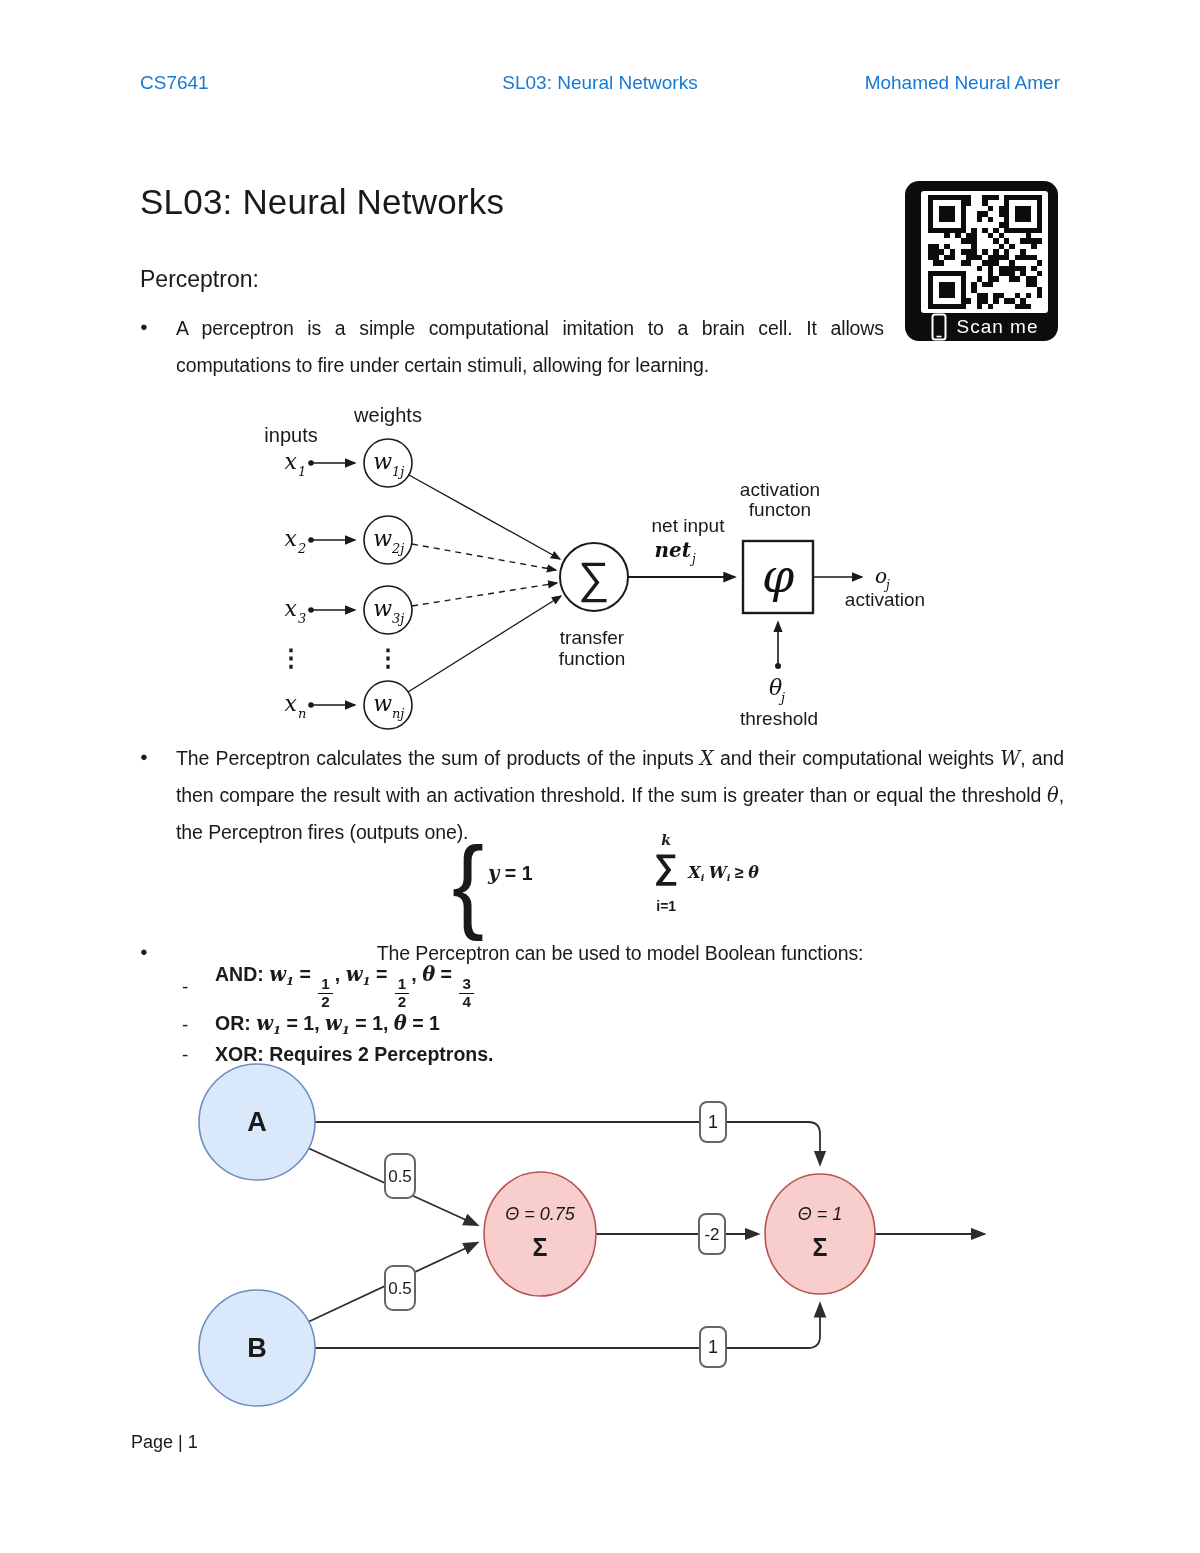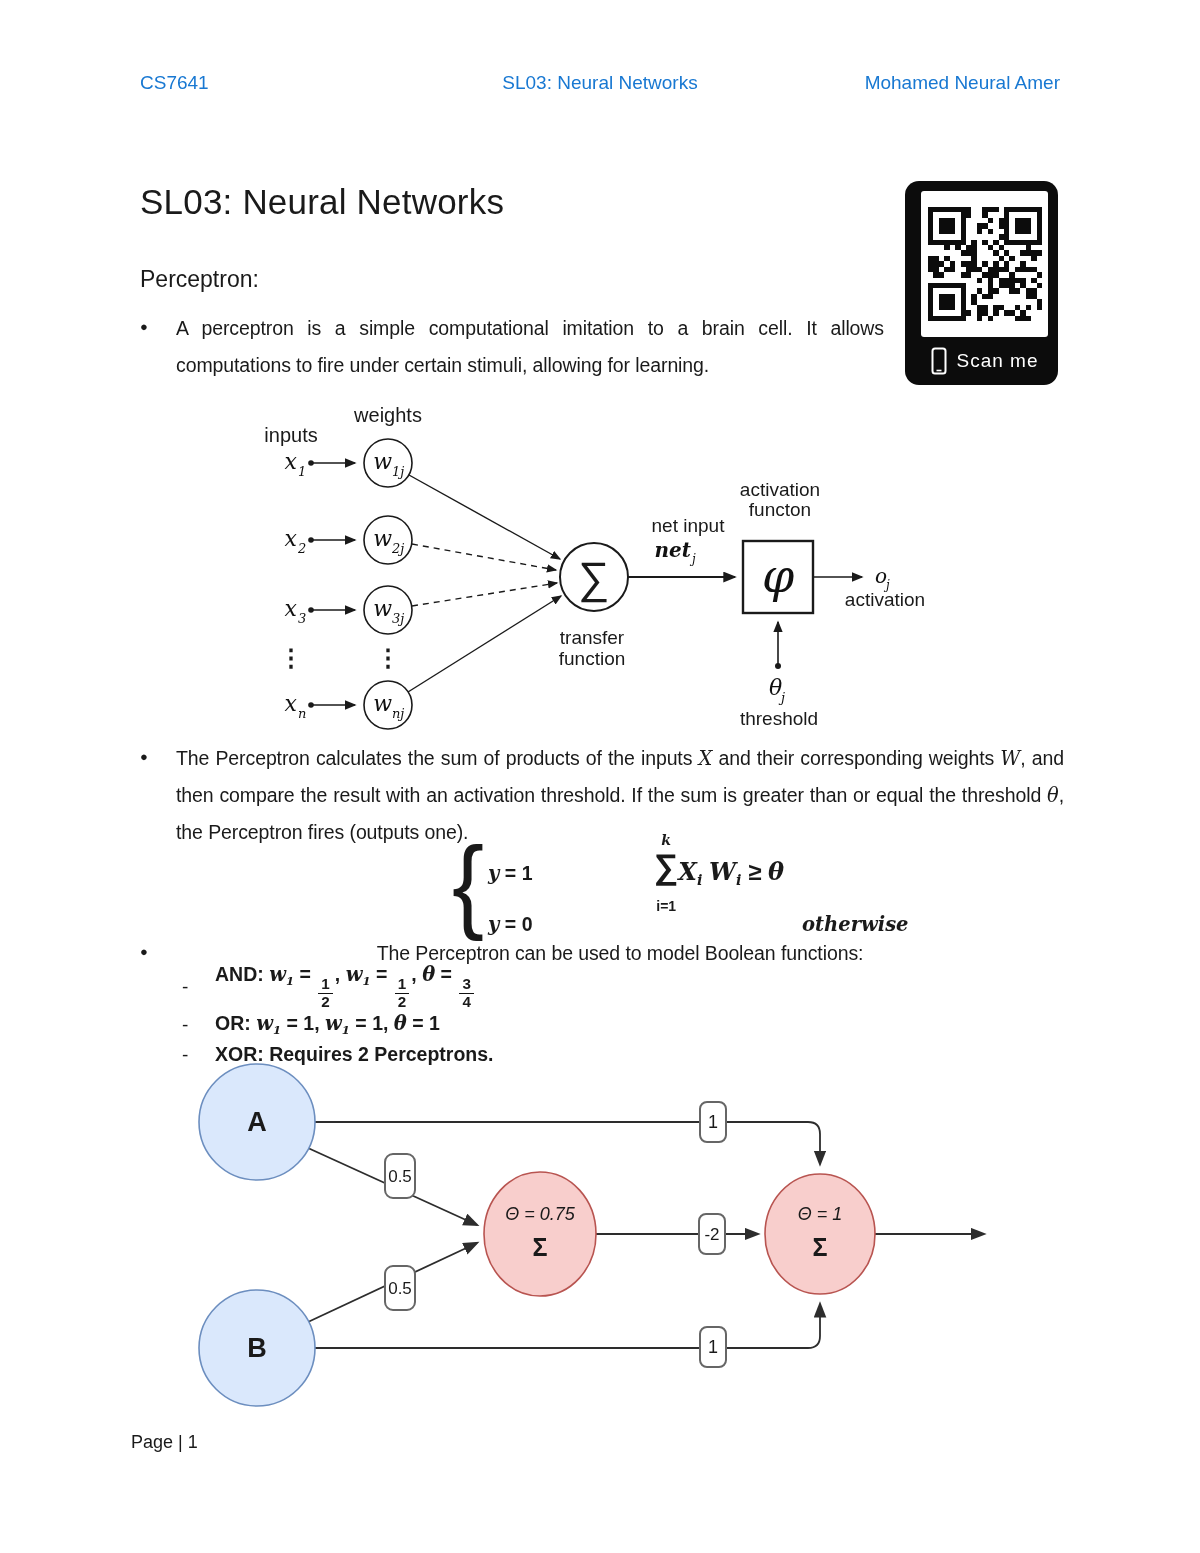--- a/index.html
+++ b/index.html
@@ -7,21 +7,21 @@
 
   
   .hdr{position:absolute;top:72px;left:0;right:0;height:26px;color:#1878d2;font-size:19px;}
   .hdr .hl{position:absolute;left:140px;text-align:center;}
   .hdr .hc{position:absolute;left:0;right:0;text-align:center;}
   .hdr .hr{position:absolute;right:140px;}
 
   .page-title{position:absolute;left:140px;top:182px;font-size:35px;font-weight:400;letter-spacing:.2px;}
 
   
-  .qr-card{position:absolute;left:905px;top:181px;width:153px;height:204px;background:#0c0c0c;border-radius:14px;display:flex;flex-direction:column;box-sizing:border-box;padding-left:6px;}
+  .qr-card{position:absolute;left:905px;top:181px;width:153px;height:160px;background:#0c0c0c;border-radius:14px;display:flex;flex-direction:column;box-sizing:border-box;padding-left:6px;}
   .qr-white{margin:10px 10px 0;height:146px;background:#fff;border-radius:3px;display:flex;align-items:center;justify-content:center;}
   .qr-white svg{width:114px;height:114px;}
   .qr-band{flex:1;display:flex;align-items:center;justify-content:center;gap:10px;color:#fff;font-size:19px;letter-spacing:1px;}
 
   .section-h{position:absolute;left:140px;top:266px;font-size:23px;font-weight:400;}
 
   
   .li{position:absolute;display:flex;}
   .li .mk{width:36px;flex:0 0 36px;font-size:13px;padding-top:9px;}
   .li .txt{font-size:19.5px;line-height:37px;text-align:justify;letter-spacing:-.1px;}
@@ -39,21 +39,21 @@
   .pw-rows{display:flex;flex-direction:column;justify-content:space-between;height:100px;}
   .pw-row{display:flex;align-items:center;}
   .formula{font-weight:700;font-size:19.5px;}
   .formula .it,.formula .vi{font-family:"DejaVu Serif",serif;font-style:italic;}
   .formula sub.fsub{font-size:.6em;vertical-align:-.35em;font-family:"DejaVu Serif",serif;font-style:italic;}
   .pw-case{width:118px;}
   .sumblk{display:inline-flex;flex-direction:column;align-items:center;line-height:1;margin-left:48px;font-weight:700;}
   .sum-up{font-size:14px;font-family:"DejaVu Serif",serif;font-style:italic;margin-bottom:2px;}
   .sum-sig{font-size:34px;}
   .sum-lo{font-size:14px;margin-top:16px;}
-  .cond1{font-size:24px;}
+  .cond1{margin-left:10px;font-size:16px;}
   .otherwise{margin-left:196px;font-family:"DejaVu Serif",serif;font-style:italic;font-weight:700;font-size:19.5px;}
 
   
   .sub-li{position:absolute;left:182px;display:flex;align-items:center;}
   .sub-li .dash{width:33px;flex:0 0 33px;font-size:19px;}
   .frac{display:inline-flex;flex-direction:column;align-items:center;font-size:.78em;line-height:1.08;vertical-align:-.55em;margin:0 2px;}
   .frac .num{border-bottom:1.6px solid #111;padding:0 3px;}
   .frac .den{padding:0 3px;}
 
   
@@ -391,40 +391,36 @@
     <circle cx="533" cy="268" r="3" fill="#1a1a1a"></circle>
     <line x1="533" y1="268" x2="533" y2="224" stroke="#1a1a1a" stroke-width="1.6" marker-end="url(#ah1)"></line>
     <text class="mi" x="524" y="297" font-size="22">θ</text>
     <text class="mi" x="536" y="304" font-size="13">j</text>
     <text class="dl" x="534" y="327" font-size="19" text-anchor="middle">threshold</text>
   </svg>
 
   <div class="li b2">
     <span class="mk">●</span>
     <div class="txt">
-      <span>The Perceptron calculates the sum of products of the inputs </span><span class="vi">X</span><span> and their corresponding weights </span><span class="vi">W</span><span>, and then compare the result with an activation threshold. If the sum is greater than or equal the threshold </span><span class="vi">θ</span><span>, the Perceptron fires (outputs one).</span>
+      <span>The Perceptron calculates the sum of products of the inputs </span><span class="vi">X</span><span> and their computational weights </span><span class="vi">W</span><span>, and then compare the result with an activation threshold. If the sum is greater than or equal the threshold </span><span class="vi">θ</span><span>, the Perceptron fires (outputs one).</span>
     </div>
   </div>
 
   <div class="piecewise">
     <span class="brace">{</span>
     <div class="pw-rows">
       <div class="pw-row">
         <span class="formula pw-case"><span class="vi">y</span><span> = </span><span>1</span></span>
         <span class="sumblk">
           <span class="sum-up">k</span>
           <span class="sum-sig">∑</span>
           <span class="sum-lo">i=1</span>
         </span>
         <span class="formula cond1"><span class="vi">X</span><sub class="fsub">i</sub><span> </span><span class="vi">W</span><sub class="fsub">i</sub><span>  ≥ </span><span class="vi">θ</span></span>
       </div>
-      <div class="pw-row">
-        <span class="formula pw-case"><span class="vi">y</span><span> = </span><span>0</span></span>
-        <span class="otherwise">otherwise</span>
-      </div>
     </div>
   </div>
 
   <div class="li b3">
     <span class="mk">●</span>
     <div class="txt">The Perceptron can be used to model Boolean functions:</div>
   </div>
 
   <div class="sub-li" style="top:963px;">
     <span class="dash">-</span>

